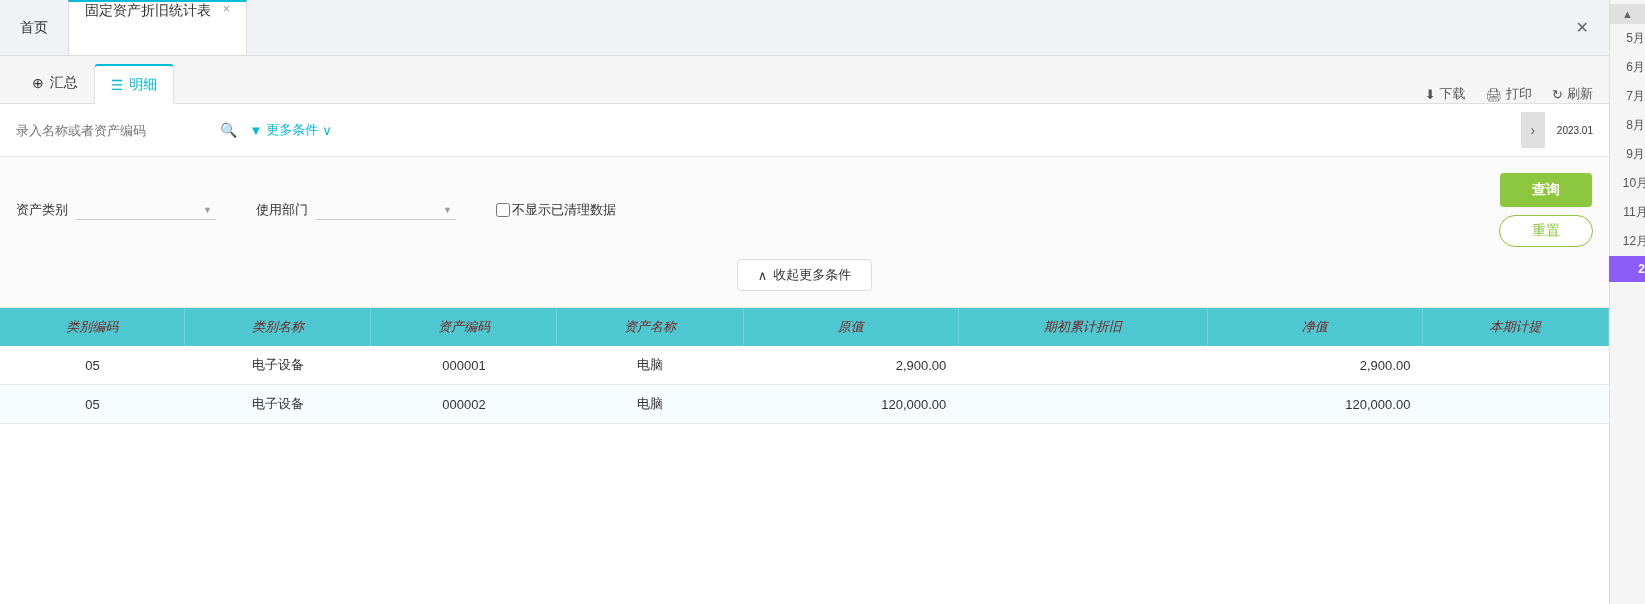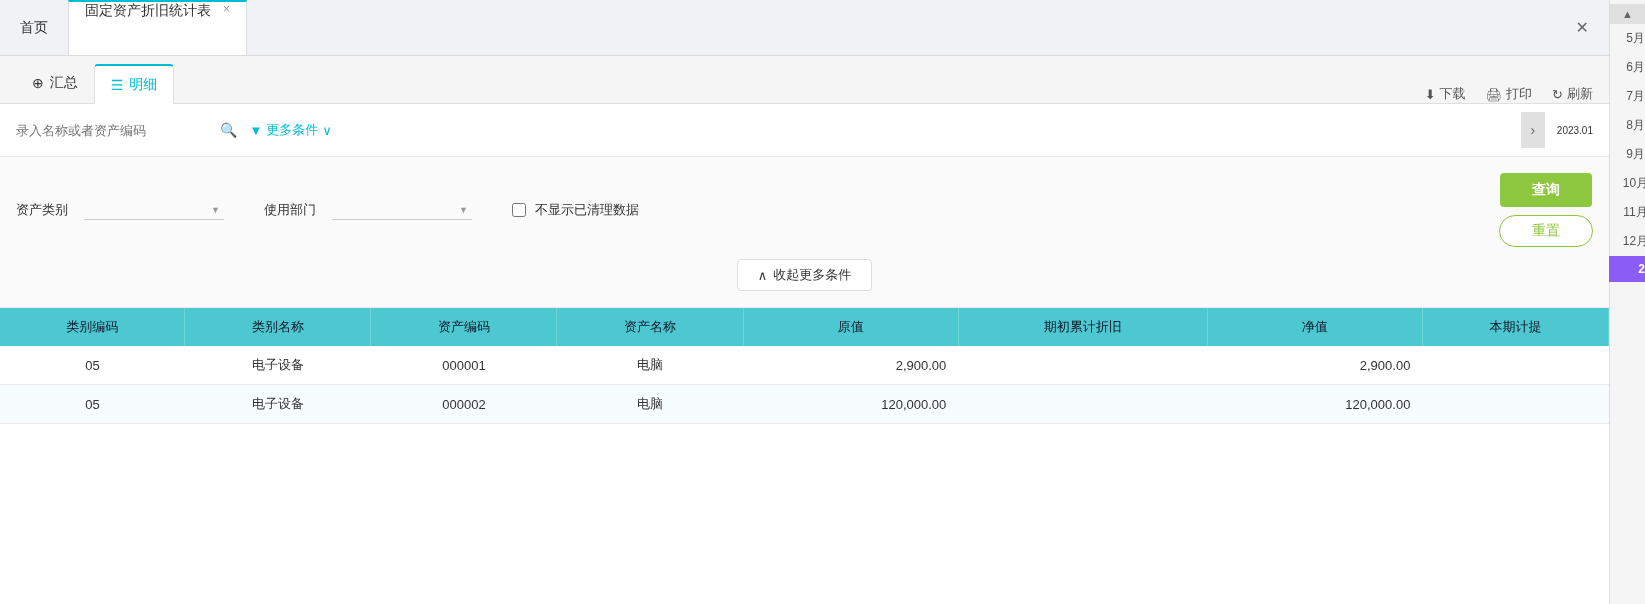--- a/index.html
+++ b/index.html
@@ -180,21 +180,21 @@
     }
     .filter-row {
       display: flex;
       align-items: center;
       gap: 40px;
       margin-bottom: 12px;
     }
     .filter-item {
       display: flex;
       align-items: center;
-      gap: 16px;
+      gap: 8px;
     }
     .filter-label {
       color: #333;
       font-size: 13px;
       white-space: nowrap;
     }
     .filter-select {
       border: none;
       border-bottom: 1px solid #ccc;
       background: transparent;
@@ -215,21 +215,21 @@
       content: '▼';
       font-size: 9px;
       color: #999;
       position: absolute;
       right: 4px;
       pointer-events: none;
     }
     .checkbox-item {
       display: flex;
       align-items: center;
-      gap: 9px;
+      gap: 2px;
       font-size: 13px;
       color: #333;
     }
     .checkbox-item input[type=checkbox] { width: 14px; height: 14px; }
     .btn-query {
       background: #8dc63f;
       color: #fff;
       border: none;
       padding: 8px 32px;
       font-size: 14px;
@@ -275,21 +275,22 @@
       flex: 1;
       overflow: auto;
     }
     table {
       width: 100%;
       border-collapse: collapse;
       font-size: 13px;
     }
     thead tr {
       background: #4dc8d0;
-      color: #0f172a;
+      color: #7f1d1d;
+      font-style: italic;
     }
     thead th {
       padding: 10px 12px;
       text-align: center;
       font-weight: normal;
       border-right: 1px solid rgba(255,255,255,0.2);
       white-space: nowrap;
     }
     tbody tr:nth-child(odd) { background: #fff; }
     tbody tr:nth-child(even) { background: #f7fdfd; }

